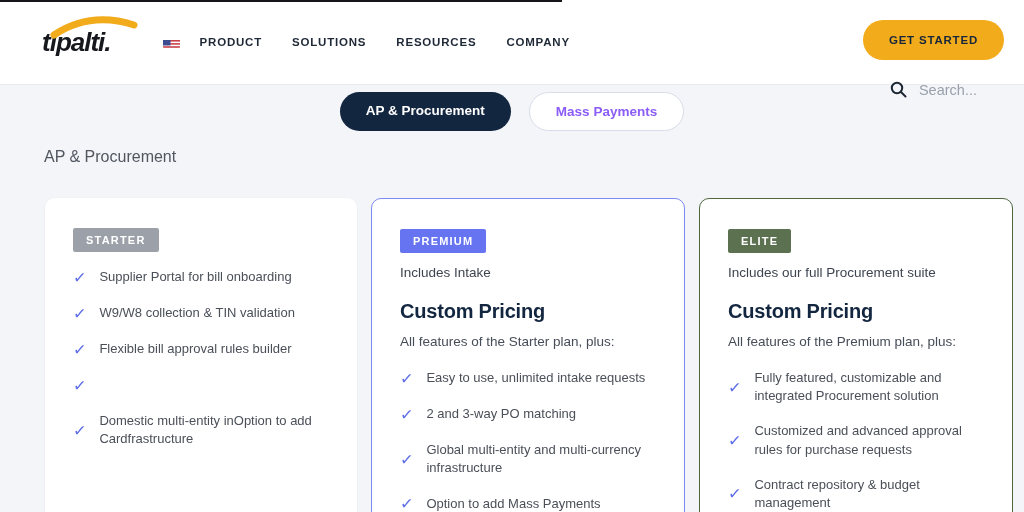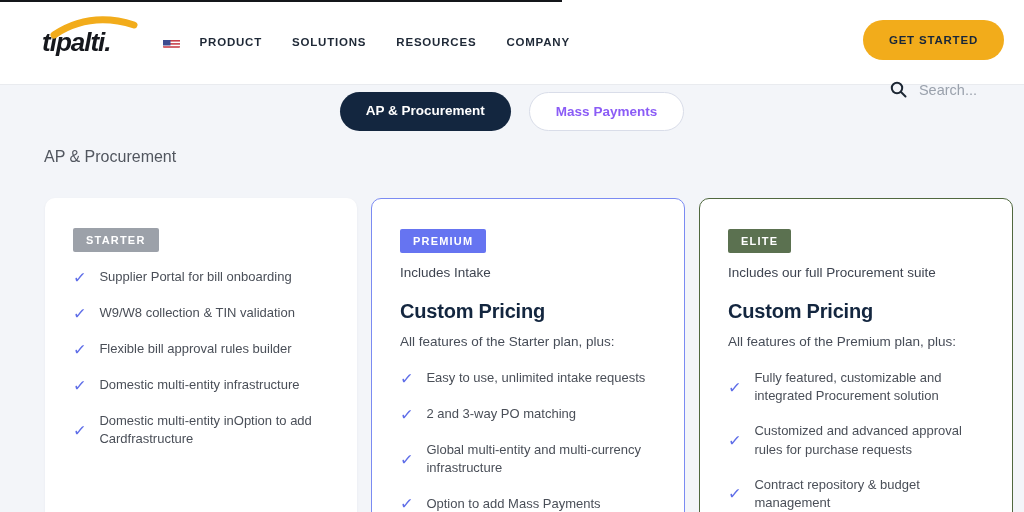--- a/index.html
+++ b/index.html
@@ -129,21 +129,20 @@
         <li class="feature">
           <span class="check">✓</span>
           <span class="feature-text">W9/W8 collection &amp; TIN validation</span>
         </li>
         <li class="feature">
           <span class="check">✓</span>
           <span class="feature-text">Flexible bill approval rules builder</span>
         </li>
         <li class="feature">
           <span class="check">✓</span>
-          <span class="feature-text">Domestic multi-entity infrastructure</span>
         </li>
         <li class="feature">
           <span class="check">✓</span>
           <span class="feature-text">Domestic multi-entity inOption to add Cardfrastructure</span>
         </li>
 
       </ul>
     </div>
 
     <div class="card card-premium">

